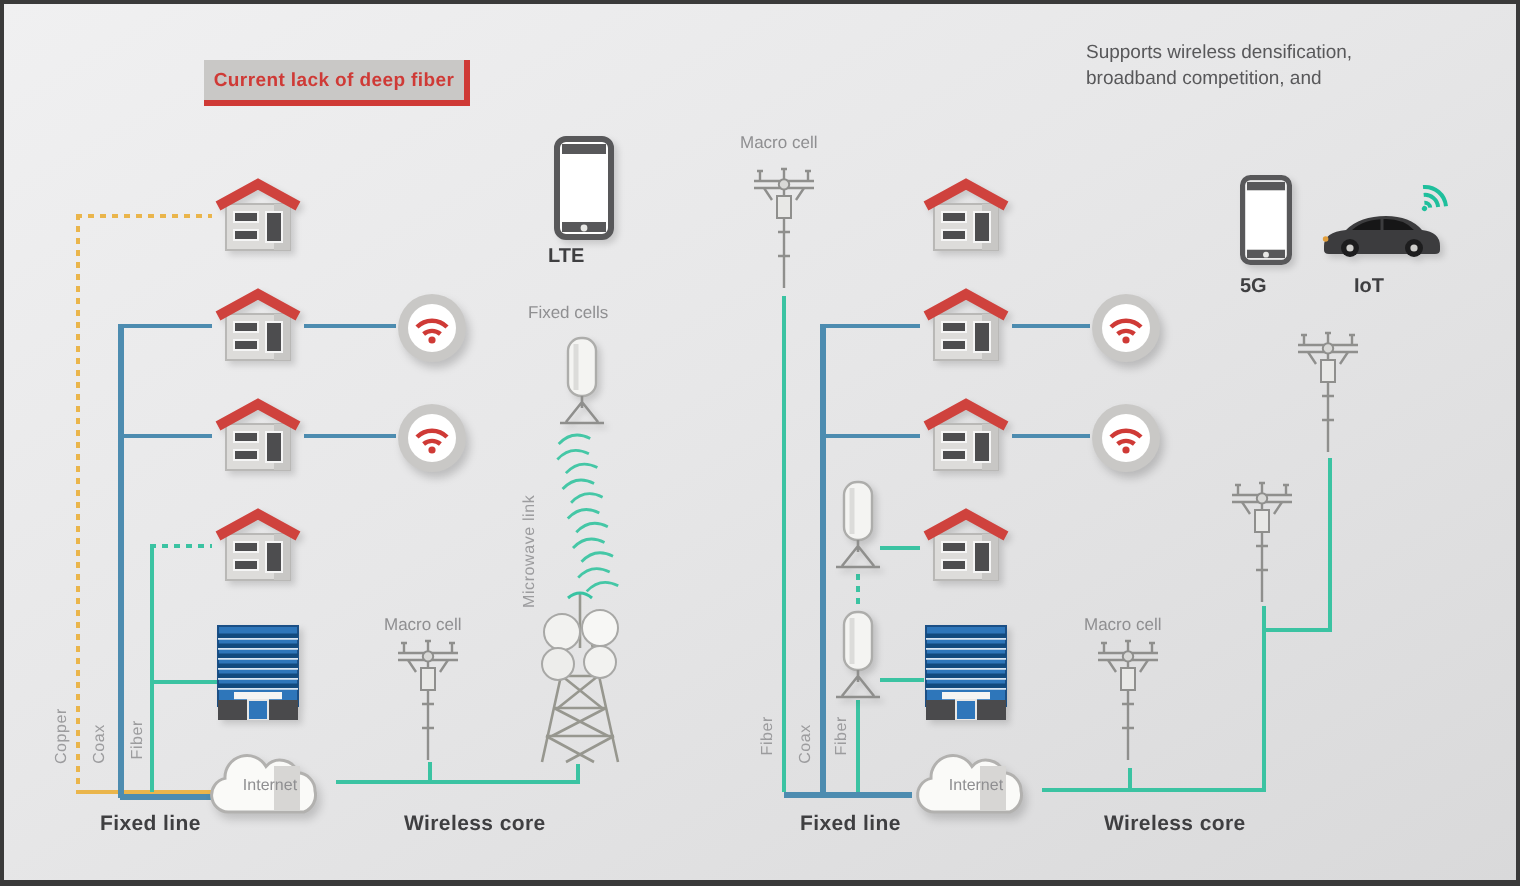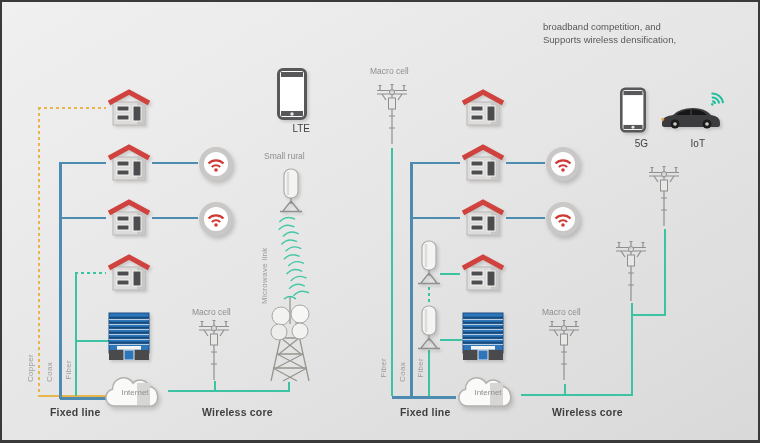--- a/index.html
+++ b/index.html
@@ -15,37 +15,38 @@
   .blue{background:#4d8cb0;}
   .copper{background:#eab54b;}
   .hdash-teal{position:absolute;height:2px;background:repeating-linear-gradient(90deg,#3bc3a2 0 3px,transparent 3px 6px);}
   .vdash-teal{position:absolute;width:2px;background:repeating-linear-gradient(180deg,#3bc3a2 0 3px,transparent 3px 6px);}
   .hdash-copper{position:absolute;height:2px;background:repeating-linear-gradient(90deg,#eab54b 0 3px,transparent 3px 6px);}
   .vdash-copper{position:absolute;width:2px;background:repeating-linear-gradient(180deg,#eab54b 0 3px,transparent 3px 6px);}
   .icon{position:absolute;line-height:0;}
   .shadow{filter:drop-shadow(2px 2px 1.5px rgba(0,0,0,0.14));}
   .lab{position:absolute;color:#8f8f91;font-size:8.5px;white-space:nowrap;}
   .lab-bold{position:absolute;color:#3f3f41;font-weight:bold;font-size:10.5px;white-space:nowrap;letter-spacing:.2px;}
-  .lab-icon{position:absolute;color:#3f3f41;font-weight:normal;font-size:10px;text-align:right;white-space:nowrap;}
+  .lab-icon{position:absolute;color:#3f3f41;font-weight:bold;font-size:10px;text-align:left;white-space:nowrap;}
   .vert{writing-mode:vertical-rl;transform:rotate(180deg);}
   .vlab{position:absolute;color:#9c9c9e;font-size:8px;letter-spacing:.3px;}
   .badge{
     position:absolute;display:flex;align-items:center;justify-content:center;
     background:#c9c8c6;color:#cf3a36;font-weight:bold;font-size:9.5px;
     border-right:3px solid #cf3a36;border-bottom:3px solid #cf3a36;
     letter-spacing:.2px;white-space:nowrap;
   }
   .note{position:absolute;color:#58585a;font-size:9.5px;line-height:12.5px;}
   .cloudtxt{position:absolute;display:flex;align-items:center;justify-content:center;color:#8f8f91;font-size:8px;}
 </style>
 </head>
 <body>
 
 <div class="canvas">
 
+  <div class="badge" style="left:100px;top:28px;width:130px;height:20px;">Current lack of deep fiber</div>
 
   <div class="hdash-copper" style="left:36px;top:105px;width:68px;"></div>
   <div class="vdash-copper" style="left:36px;top:105px;height:289px;"></div>
   <div class="hline copper" style="left:36px;top:393px;width:76px;"></div>
 
   <div class="hline blue" style="left:58px;top:160px;width:46px;"></div>
   <div class="hline blue" style="left:150px;top:160px;width:46px;"></div>
   <div class="hline blue" style="left:58px;top:215px;width:46px;"></div>
   <div class="hline blue" style="left:150px;top:215px;width:46px;"></div>
   <div class="vline blue" style="left:57px;top:160px;height:237px;width:3px;"></div>
@@ -128,21 +129,21 @@
 
   <div class="icon shadow" style="left:275px;top:66px;"><svg viewBox="0 0 30 52" width="30" height="52">
   <rect x="1.5" y="1.5" width="27" height="49" rx="4.5" fill="#ffffff" stroke="#58585a" stroke-width="3"></rect>
   <rect x="4" y="4" width="22" height="5" fill="#58585a"></rect>
   <rect x="4" y="43" width="22" height="5" fill="#58585a"></rect>
   <rect x="4" y="9" width="22" height="34" fill="#ffffff"></rect>
   <circle cx="15" cy="46" r="1.7" fill="#e8e8e6"></circle>
 </svg></div>
   <div class="lab-icon" style="left:272px;top:121px;width:36px;">LTE</div>
 
-  <div class="lab" style="left:262px;top:149px;">Small rural</div>
+  <div class="lab" style="left:262px;top:149px;">Fixed cells</div>
   <div class="icon shadow" style="left:274px;top:166px;"><svg viewBox="0 0 30 46" width="30" height="46">
   <rect x="8" y="1" width="14" height="29" rx="6.5" fill="#f4f4f2" stroke="#adadab" stroke-width="1.2"></rect>
   <path d="M12,4 v23" stroke="#dcdcda" stroke-width="2.5" fill="none"></path>
   <path d="M15,30 v6 M15,33 l-8,10 M15,33 l8,10 M4,43.5 h22" stroke="#8f8f8d" stroke-width="1.3" fill="none"></path>
 </svg></div>
 
   <div class="icon" style="left:281px;top:214px;transform:rotate(-10deg);"><svg viewBox="0 0 22 86" width="22" height="86">
   <g stroke="#45c7a6" stroke-width="1.4" fill="none">
     <path d="M3,4 q8,-6 16,0"></path>
           <path d="M1,11.5 q8,-6 16,0"></path>
@@ -186,22 +187,22 @@
   <circle cx="41" cy="37" r="8" fill="#f2f2f0" stroke="#a8a8a6"></circle>
 </svg></div>
 
   <div class="vlab vert" style="left:24px;top:352px;">Copper</div>
   <div class="vlab vert" style="left:43px;top:360px;">Coax</div>
   <div class="vlab vert" style="left:62px;top:358px;">Fiber</div>
   <div class="lab-bold" style="left:48px;top:404px;">Fixed line</div>
   <div class="lab-bold" style="left:200px;top:404px;">Wireless core</div>
 
   <div class="note" style="left:541px;top:19px;">
+    <div>Supports wireless densification,</div>
     <div>broadband competition, and</div>
-    <div>Supports wireless densification,</div>
   </div>
 
   <div class="vline teal" style="left:389px;top:146px;height:248px;"></div>
 
   <div class="vline blue" style="left:408px;top:160px;height:236px;width:3px;"></div>
   <div class="hline blue" style="left:411px;top:160px;width:47px;"></div>
   <div class="hline blue" style="left:504px;top:160px;width:39px;"></div>
   <div class="hline blue" style="left:411px;top:215px;width:47px;"></div>
   <div class="hline blue" style="left:504px;top:215px;width:39px;"></div>
   <div class="hline blue" style="left:390px;top:394px;width:64px;height:3px;"></div>

